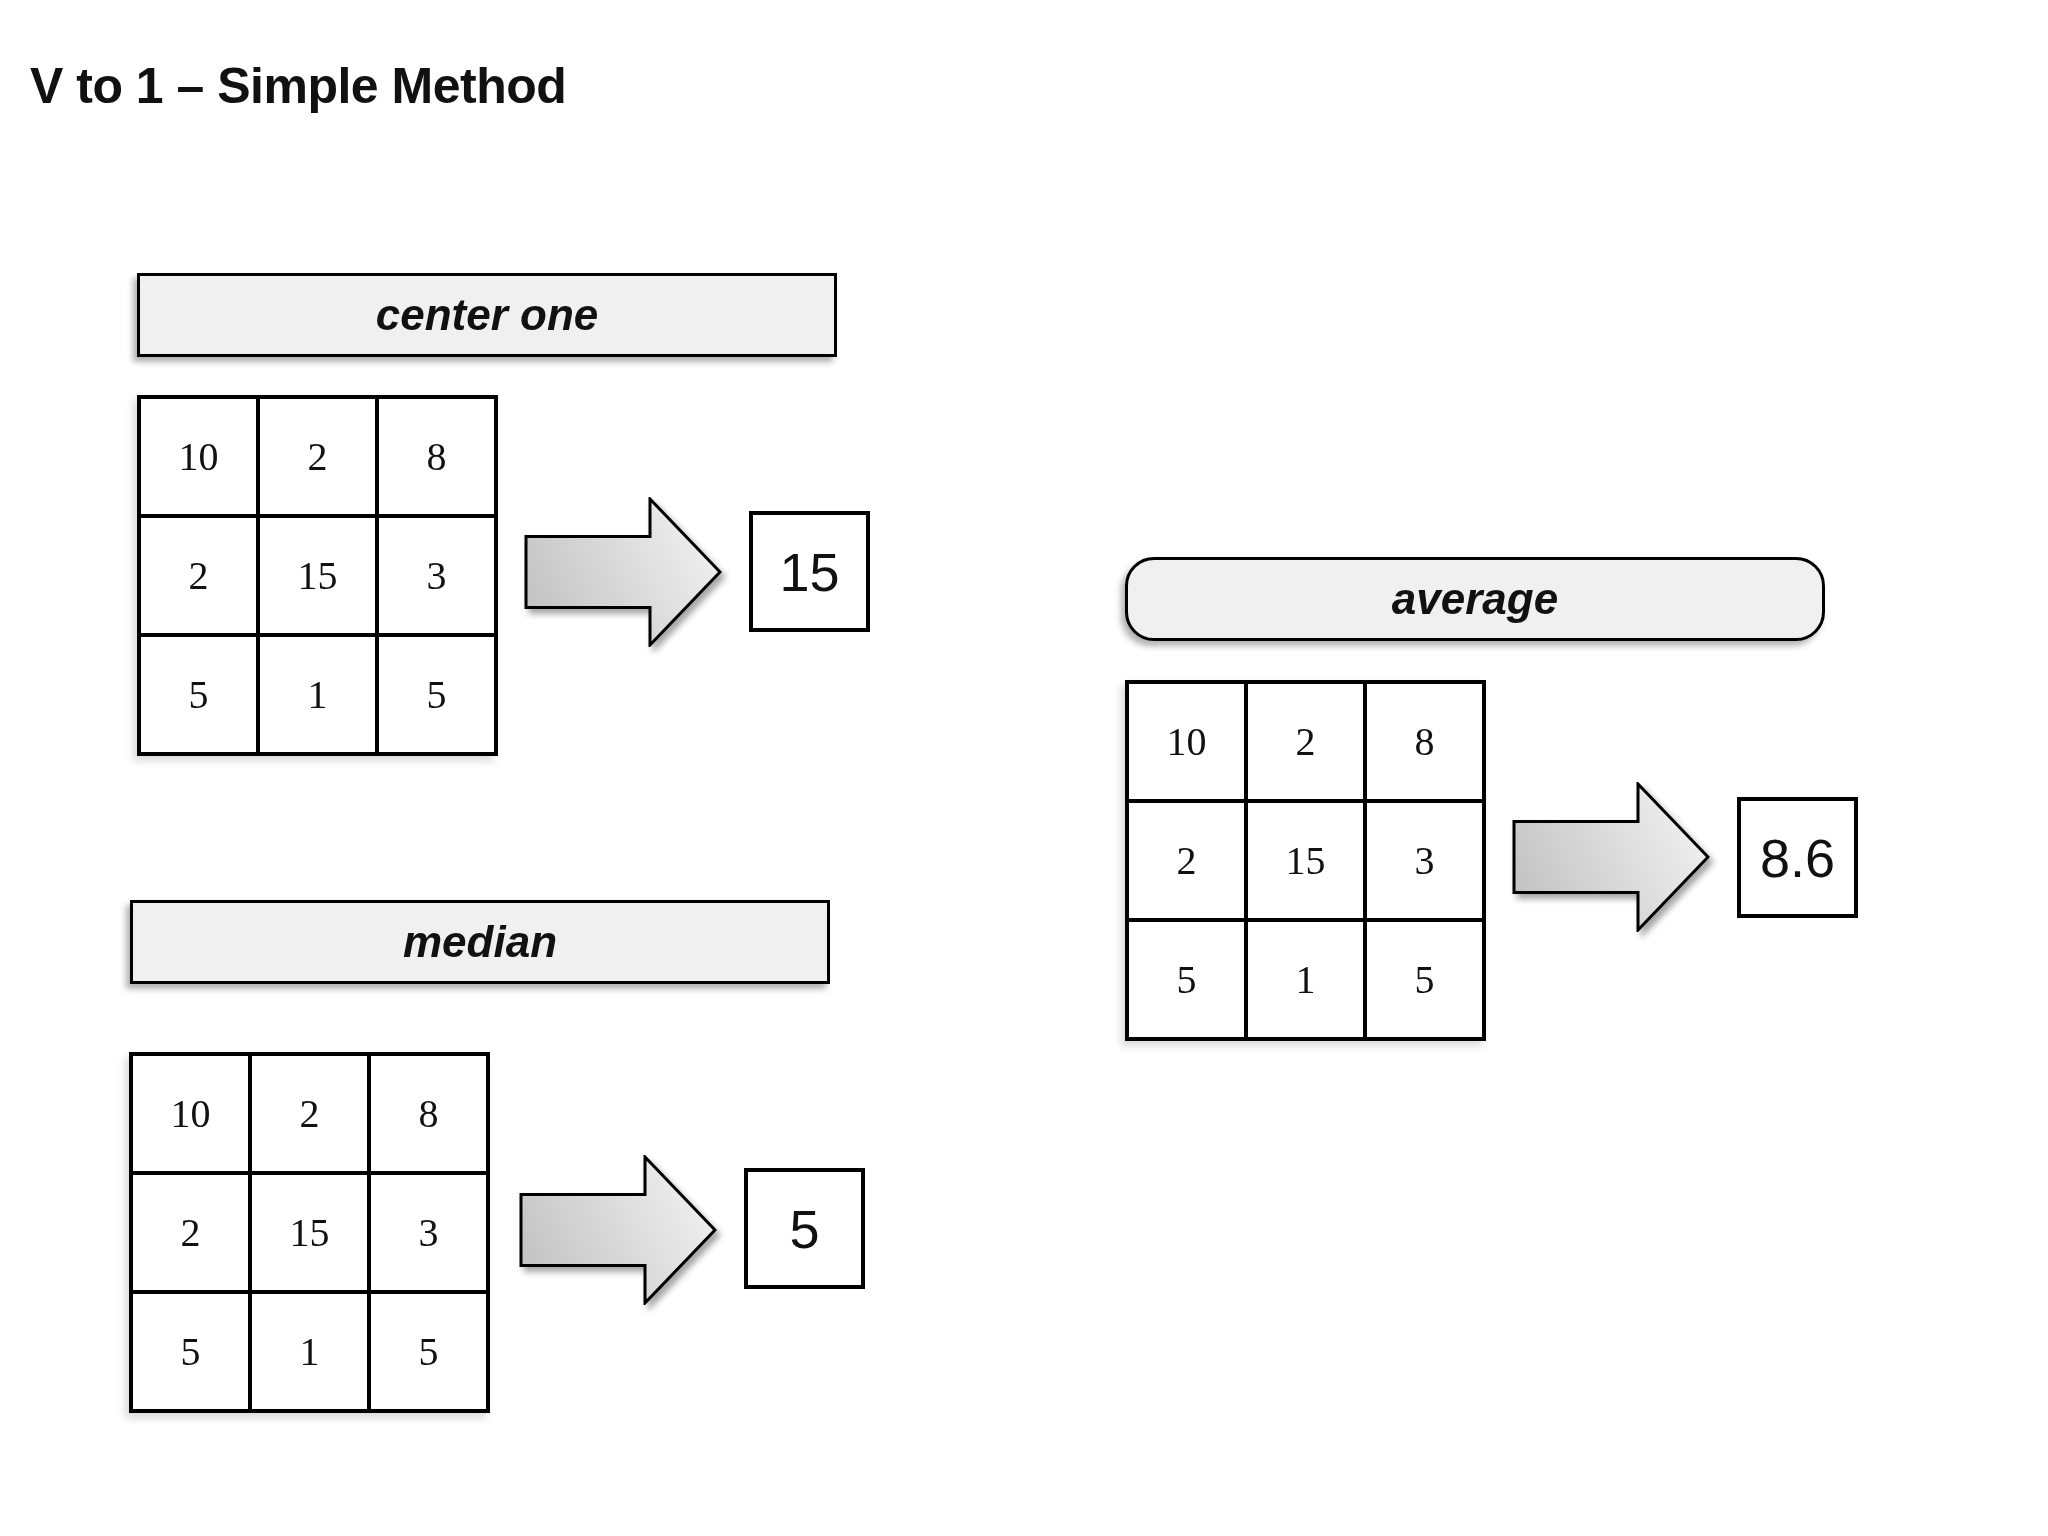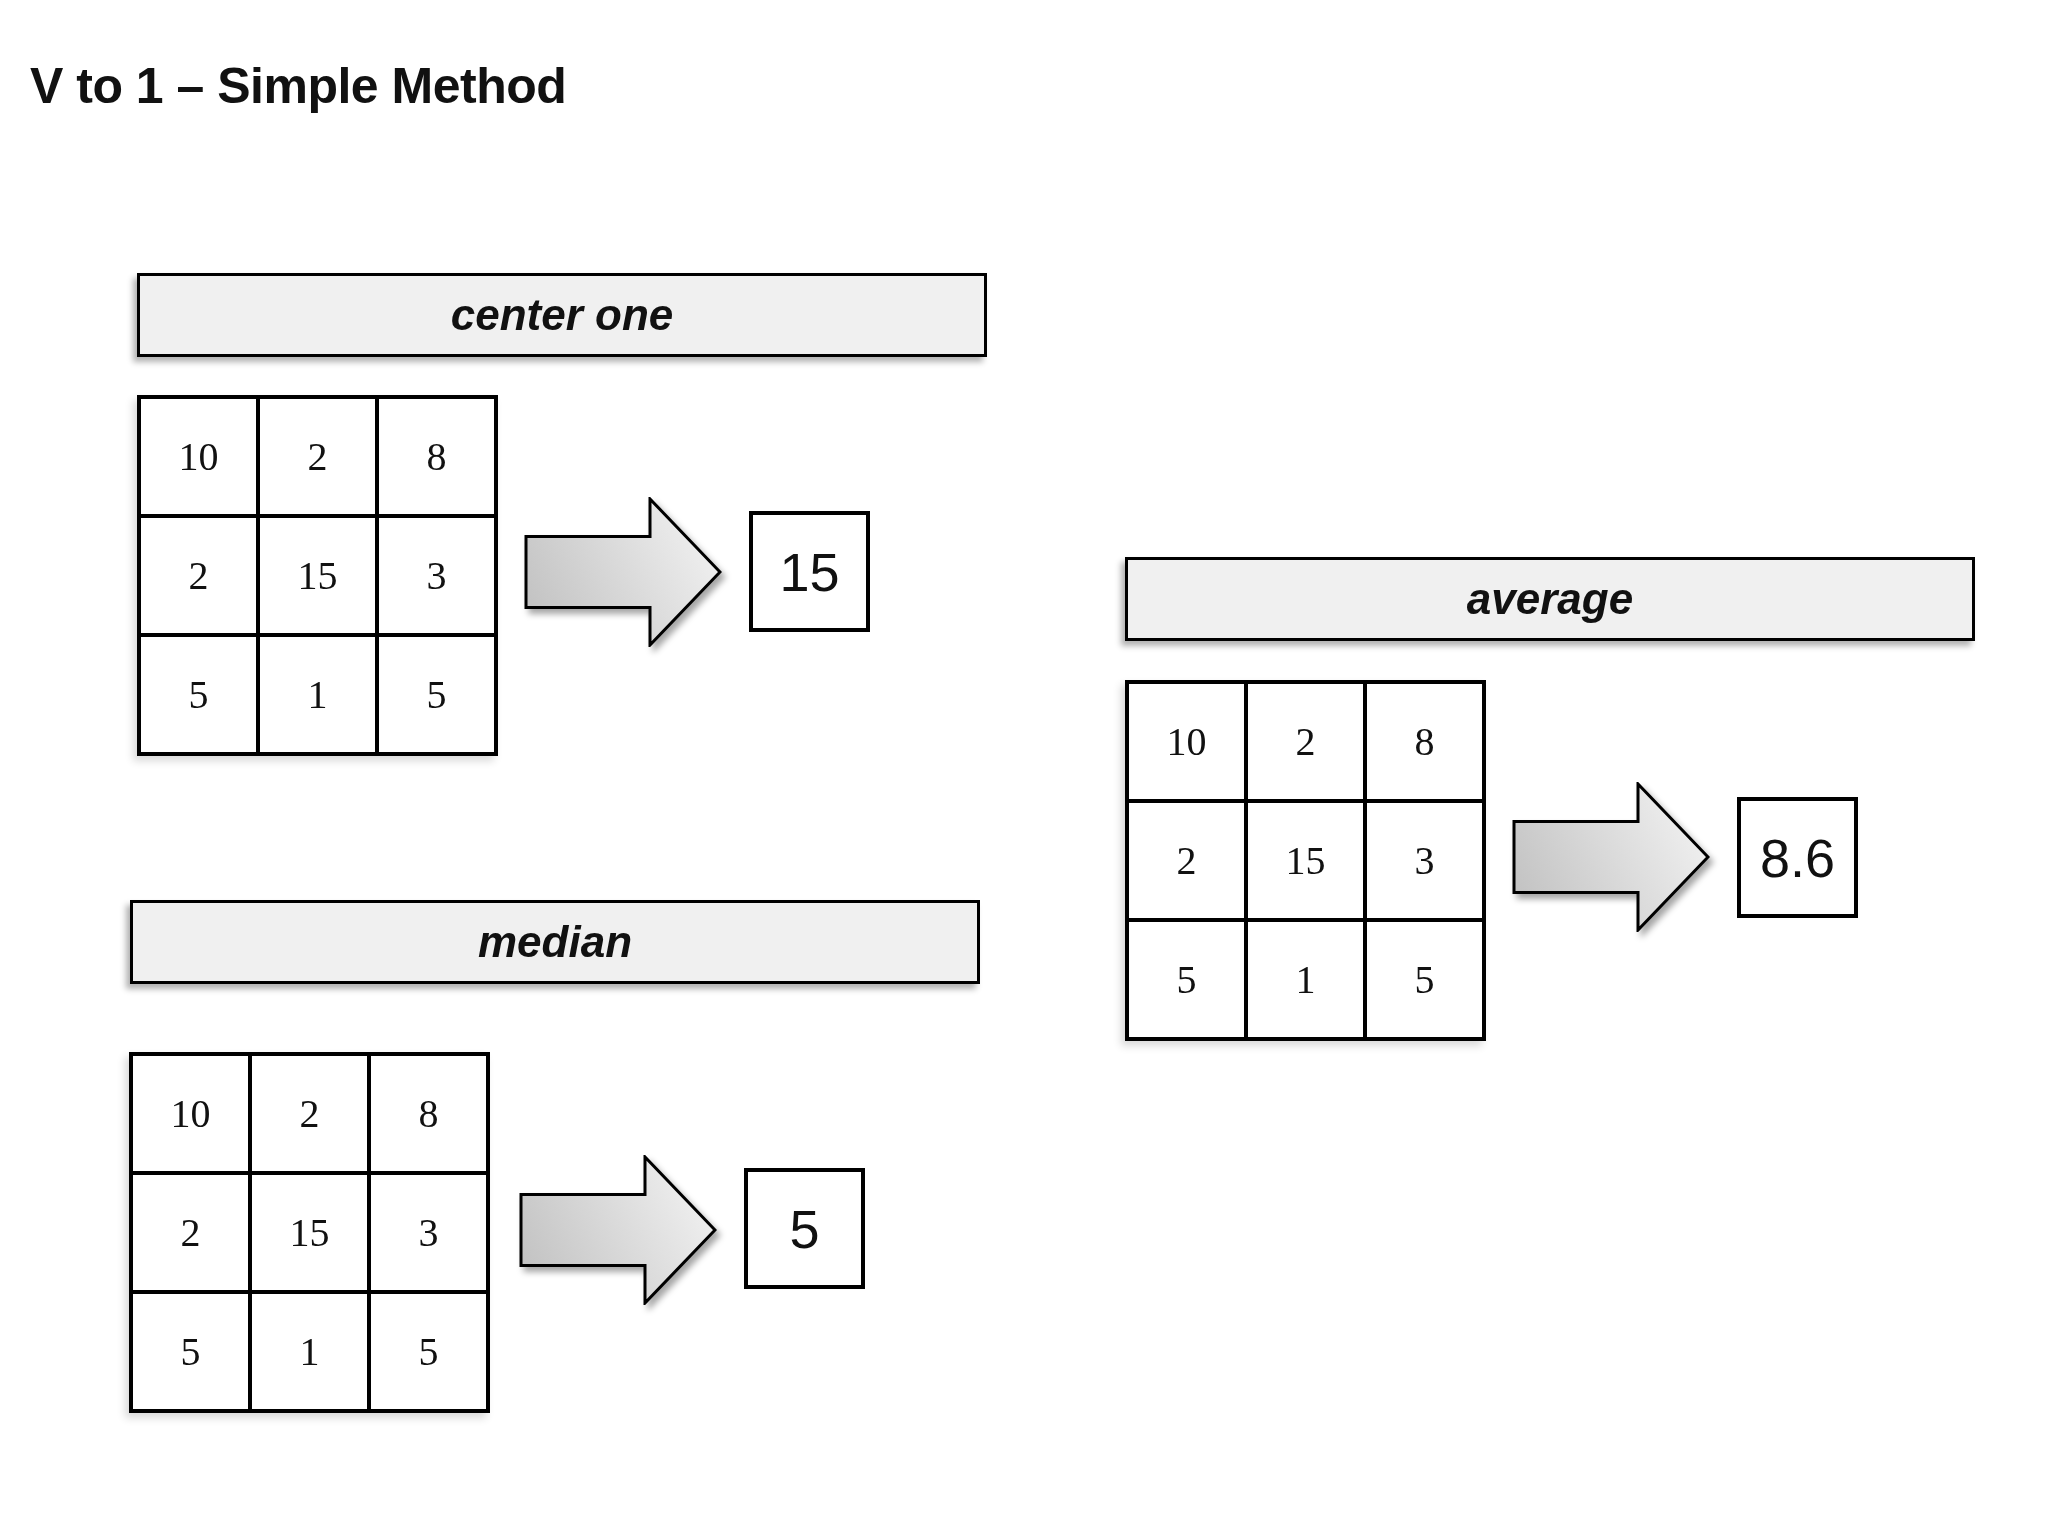--- a/index.html
+++ b/index.html
@@ -16,21 +16,21 @@
     position: absolute;
     left: 30px;
     top: 57px;
     font-size: 50px;
     font-weight: bold;
     letter-spacing: -0.5px;
     white-space: nowrap;
   }
   .label-box {
     position: absolute;
-    width: 850px;
+    width: 700px;
     height: 84px;
     box-sizing: border-box;
     background: var(--c-label_fill, #f0f0f0);
     border: 3px solid var(--c-border, #000000);
     display: flex;
     align-items: center;
     justify-content: center;
     font-size: 44px;
     font-weight: bold;
     font-style: italic;
@@ -137,21 +137,21 @@
       </defs>
       <polygon points="2,39.5 126,39.5 126,2 196,75 126,148 126,110.5 2,110.5" fill="url(#arrowGrad2)" stroke="#000000" stroke-width="3"></polygon>
     </svg>
 
     <div class="result-box" style="left:744px; top:1168px;">
       <span>5</span>
     </div>
   </div>
 
   <div>
-    <div class="label-box" style="left:1125px; top:557px;">
+    <div class="label-box" style="left:1125px; top:557px;border-radius:29px;">
       <span>average</span>
     </div>
 
     <div class="pgrid" style="left:1125px; top:680px;">
       <div class="cell">10</div>
       <div class="cell">2</div>
       <div class="cell">8</div>
       <div class="cell">2</div>
       <div class="cell">15</div>
       <div class="cell">3</div>

